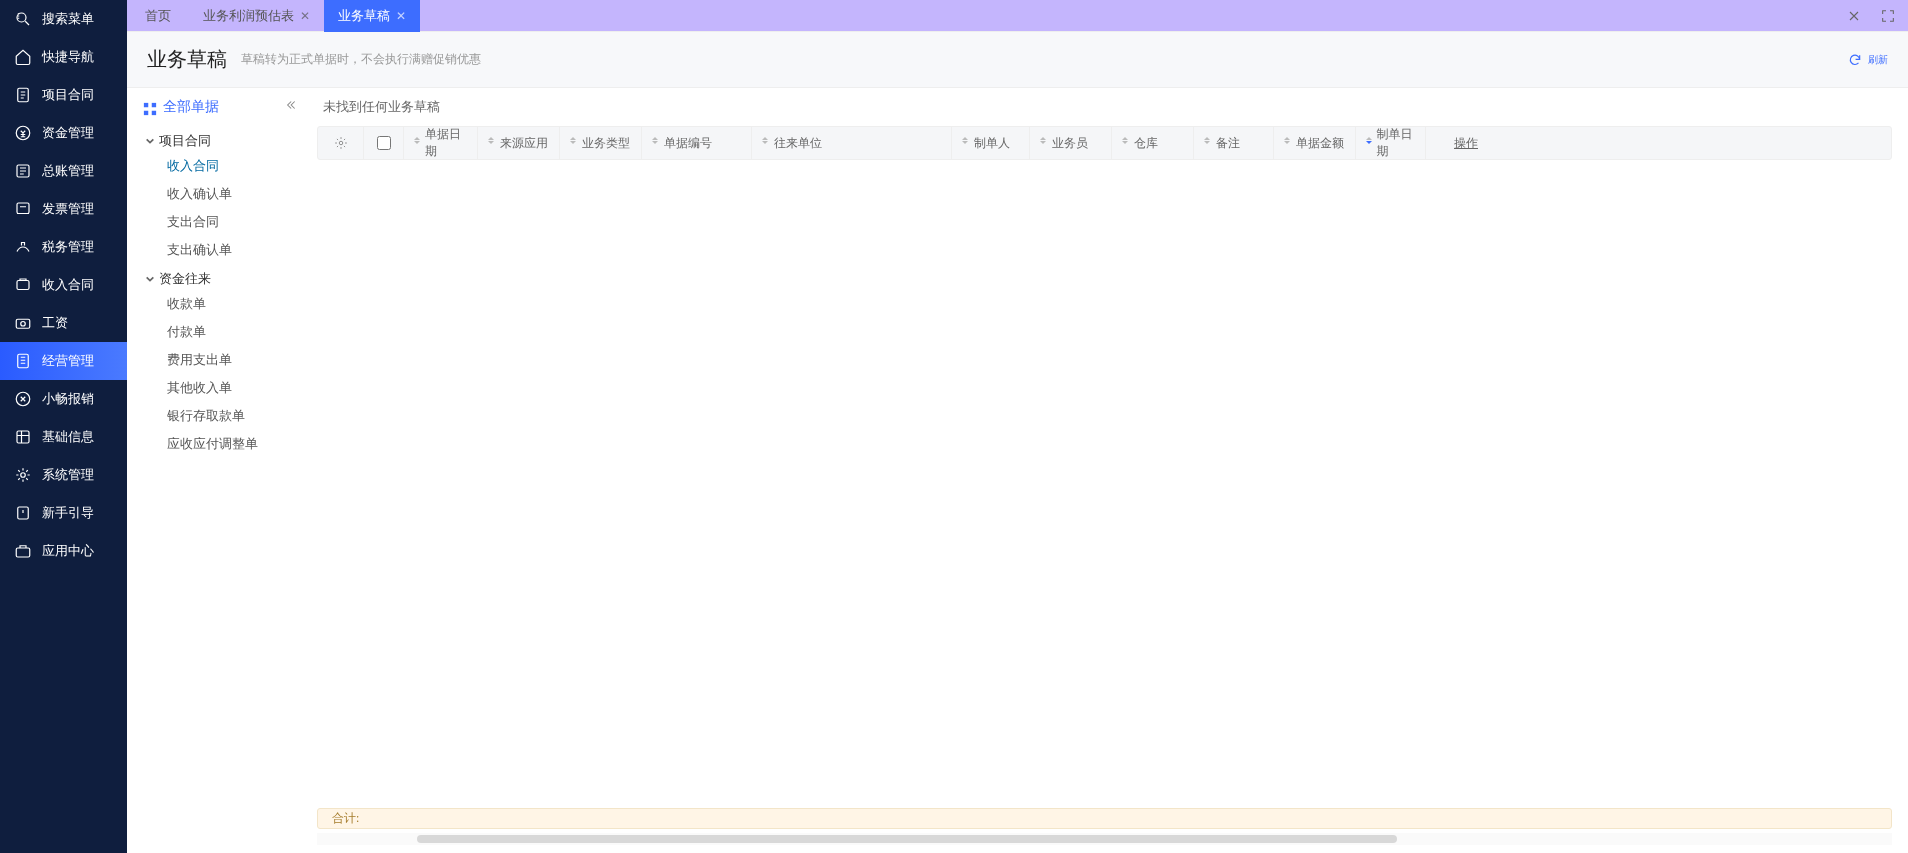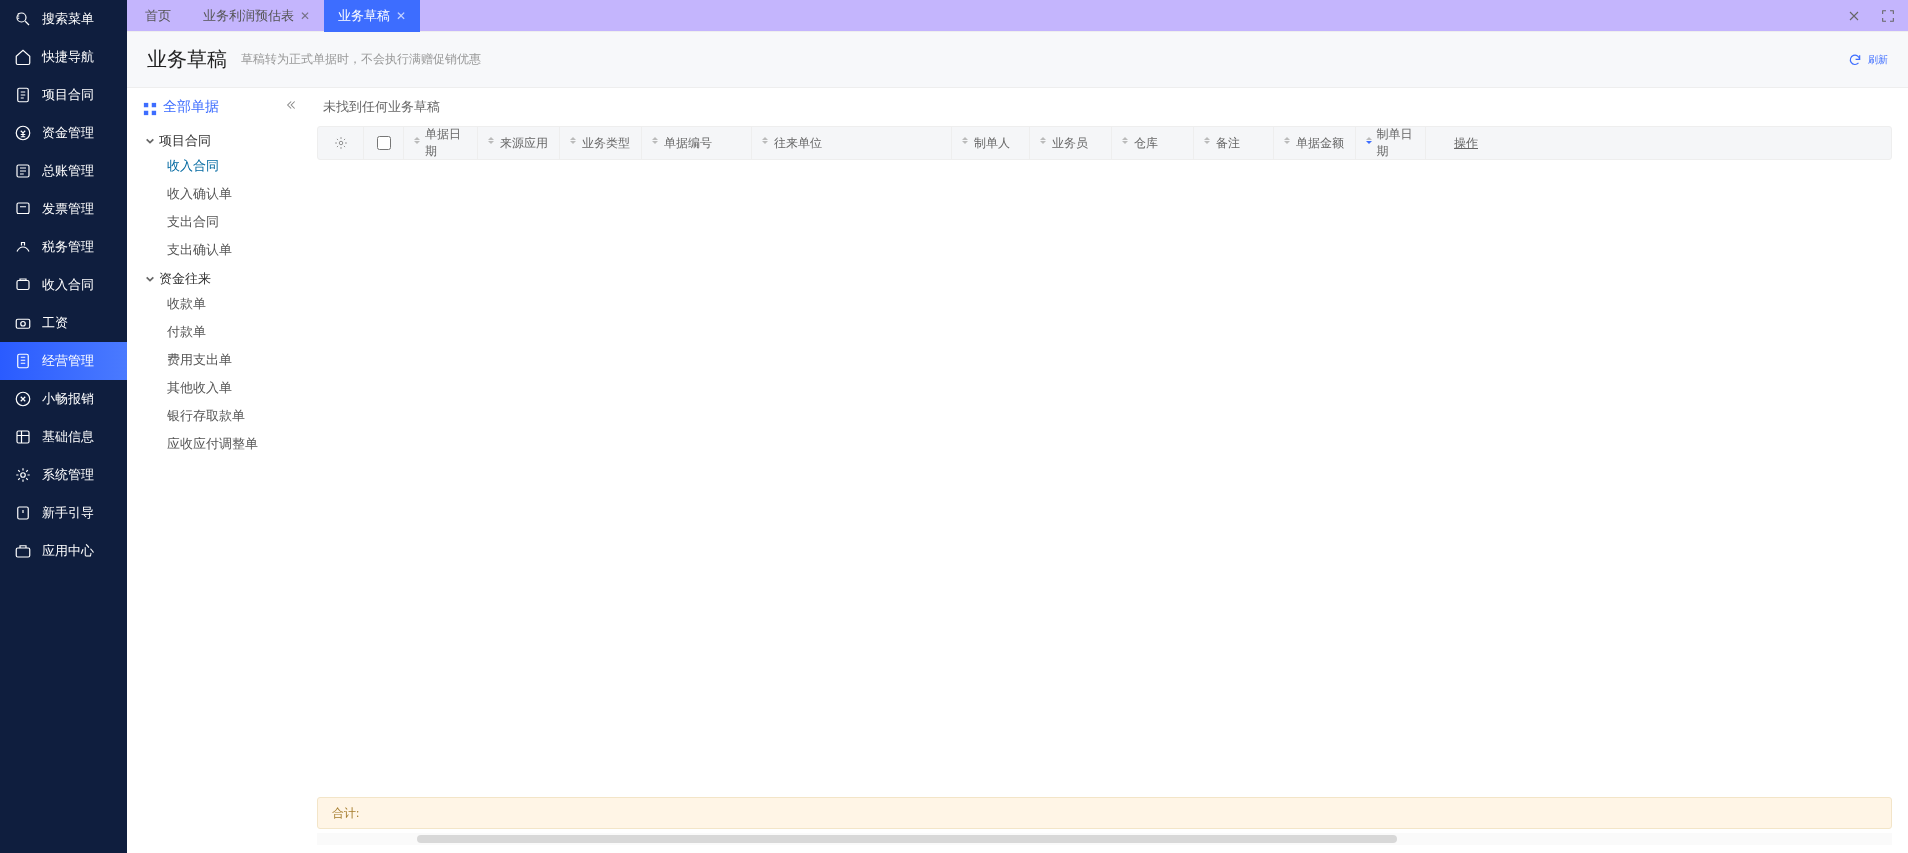--- a/index.html
+++ b/index.html
@@ -72,21 +72,21 @@
 .th-creator { width: 78px; }
 .th-salesman { width: 82px; }
 .th-wh { width: 82px; }
 .th-remark { width: 80px; }
 .th-amt { width: 82px; }
 .th-cdate { width: 70px; }
 .th-op { width: 80px; justify-content: center; }
 .table-body { flex: 1; }
 
 
-.total-row { display: flex; align-items: center; height: 32px; background: #fff5e6; border: 1px solid #f3e5c8; border-radius: 3px; padding: 0 14px; font-size: 12px; color: #a57c2c; font-family: Liberation Serif, serif; }
+.total-row { display: flex; align-items: center; height: 21px; background: #fff5e6; border: 1px solid #f3e5c8; border-radius: 3px; padding: 0 14px; font-size: 12px; color: #a57c2c; font-family: Liberation Serif, serif; }
 .hscroll { height: 12px; background: #fafafa; position: relative; margin-top: 4px; }
 .hscroll-thumb { position: absolute; left: 100px; top: 2px; height: 8px; width: 980px; background: #d8d8d8; border-radius: 4px; }
 </style>
 </head>
 <body>
 
 <div class="app">
 
   <nav class="sidebar">
     <div class="sidebar-item">

